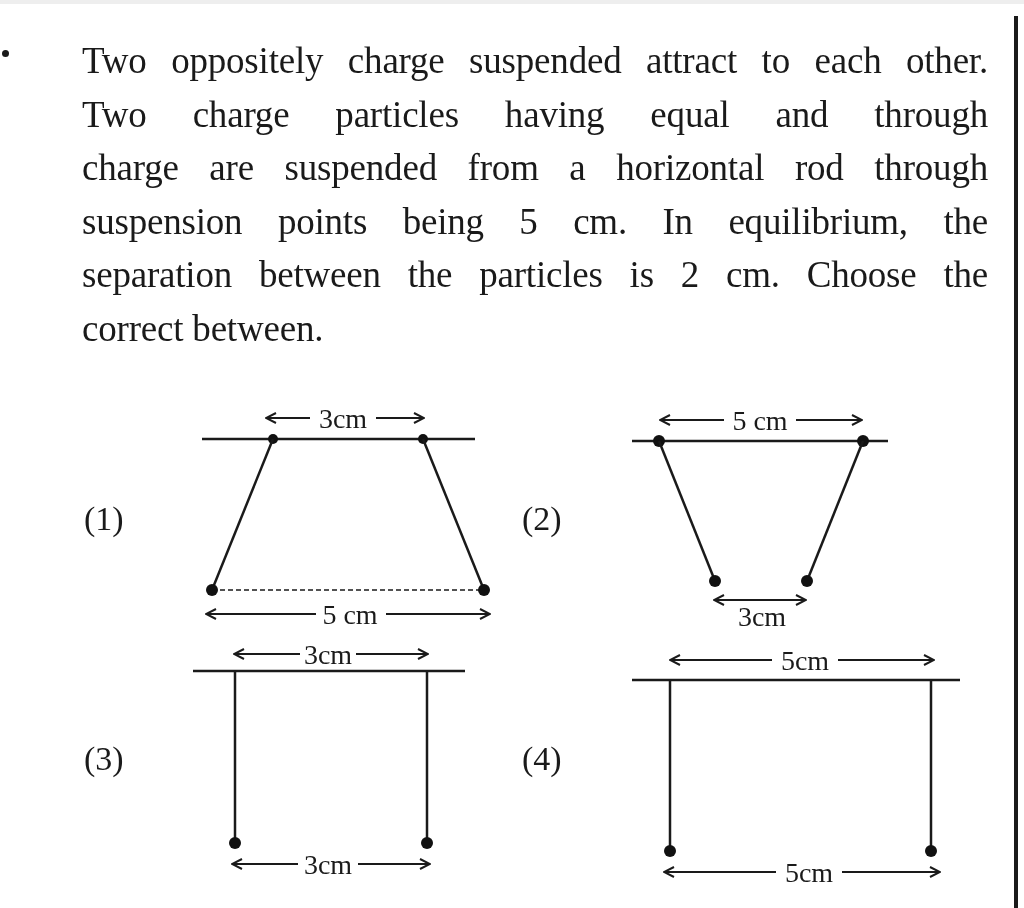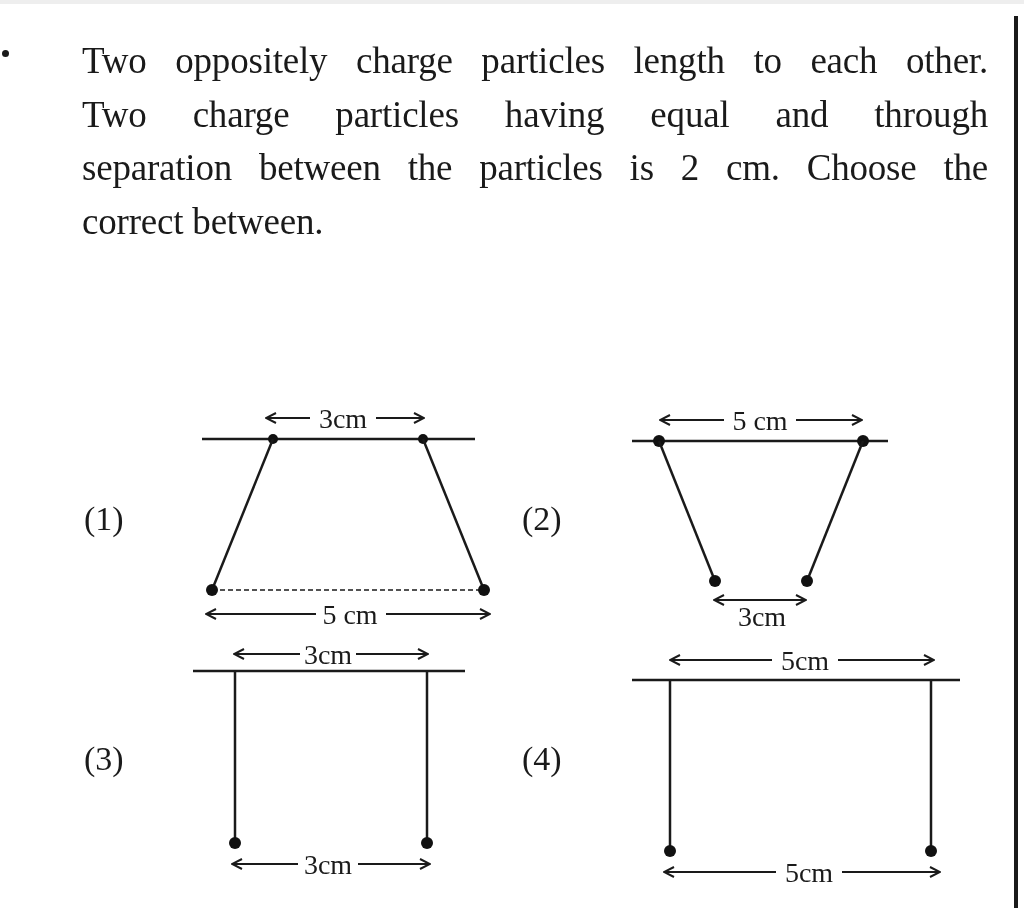--- a/index.html
+++ b/index.html
@@ -17,22 +17,24 @@
   svg text { font-family:"Liberation Serif", "DejaVu Serif", serif; font-size:28px; fill:#1a1a1a; }
 </style>
 </head>
 <body>
 
 <div class="topline"></div>
 <div class="bullet"></div>
 <div class="rightrule"></div>
 
 <div class="question">
-  <span class="line">Two oppositely charge particles length to each other.</span>
+  <span class="line">Two oppositely charge suspended attract to each other.</span>
   <span class="line">Two charge particles having equal and through</span>
+  <span class="line">charge are suspended from a horizontal rod through</span>
+  <span class="line">suspension points being 5 cm. In equilibrium, the</span>
   <span class="line">separation between the particles is 2 cm. Choose the</span>
   <span class="line last">correct between.</span>
 </div>
 
 <div class="opt-label" style="left:84px; top:500px;">(1)</div>
 <div class="opt-label" style="left:522px; top:500px;">(2)</div>
 <div class="opt-label" style="left:84px; top:740px;">(3)</div>
 <div class="opt-label" style="left:522px; top:740px;">(4)</div>
 
 <svg width="0" height="0" style="position:absolute">

